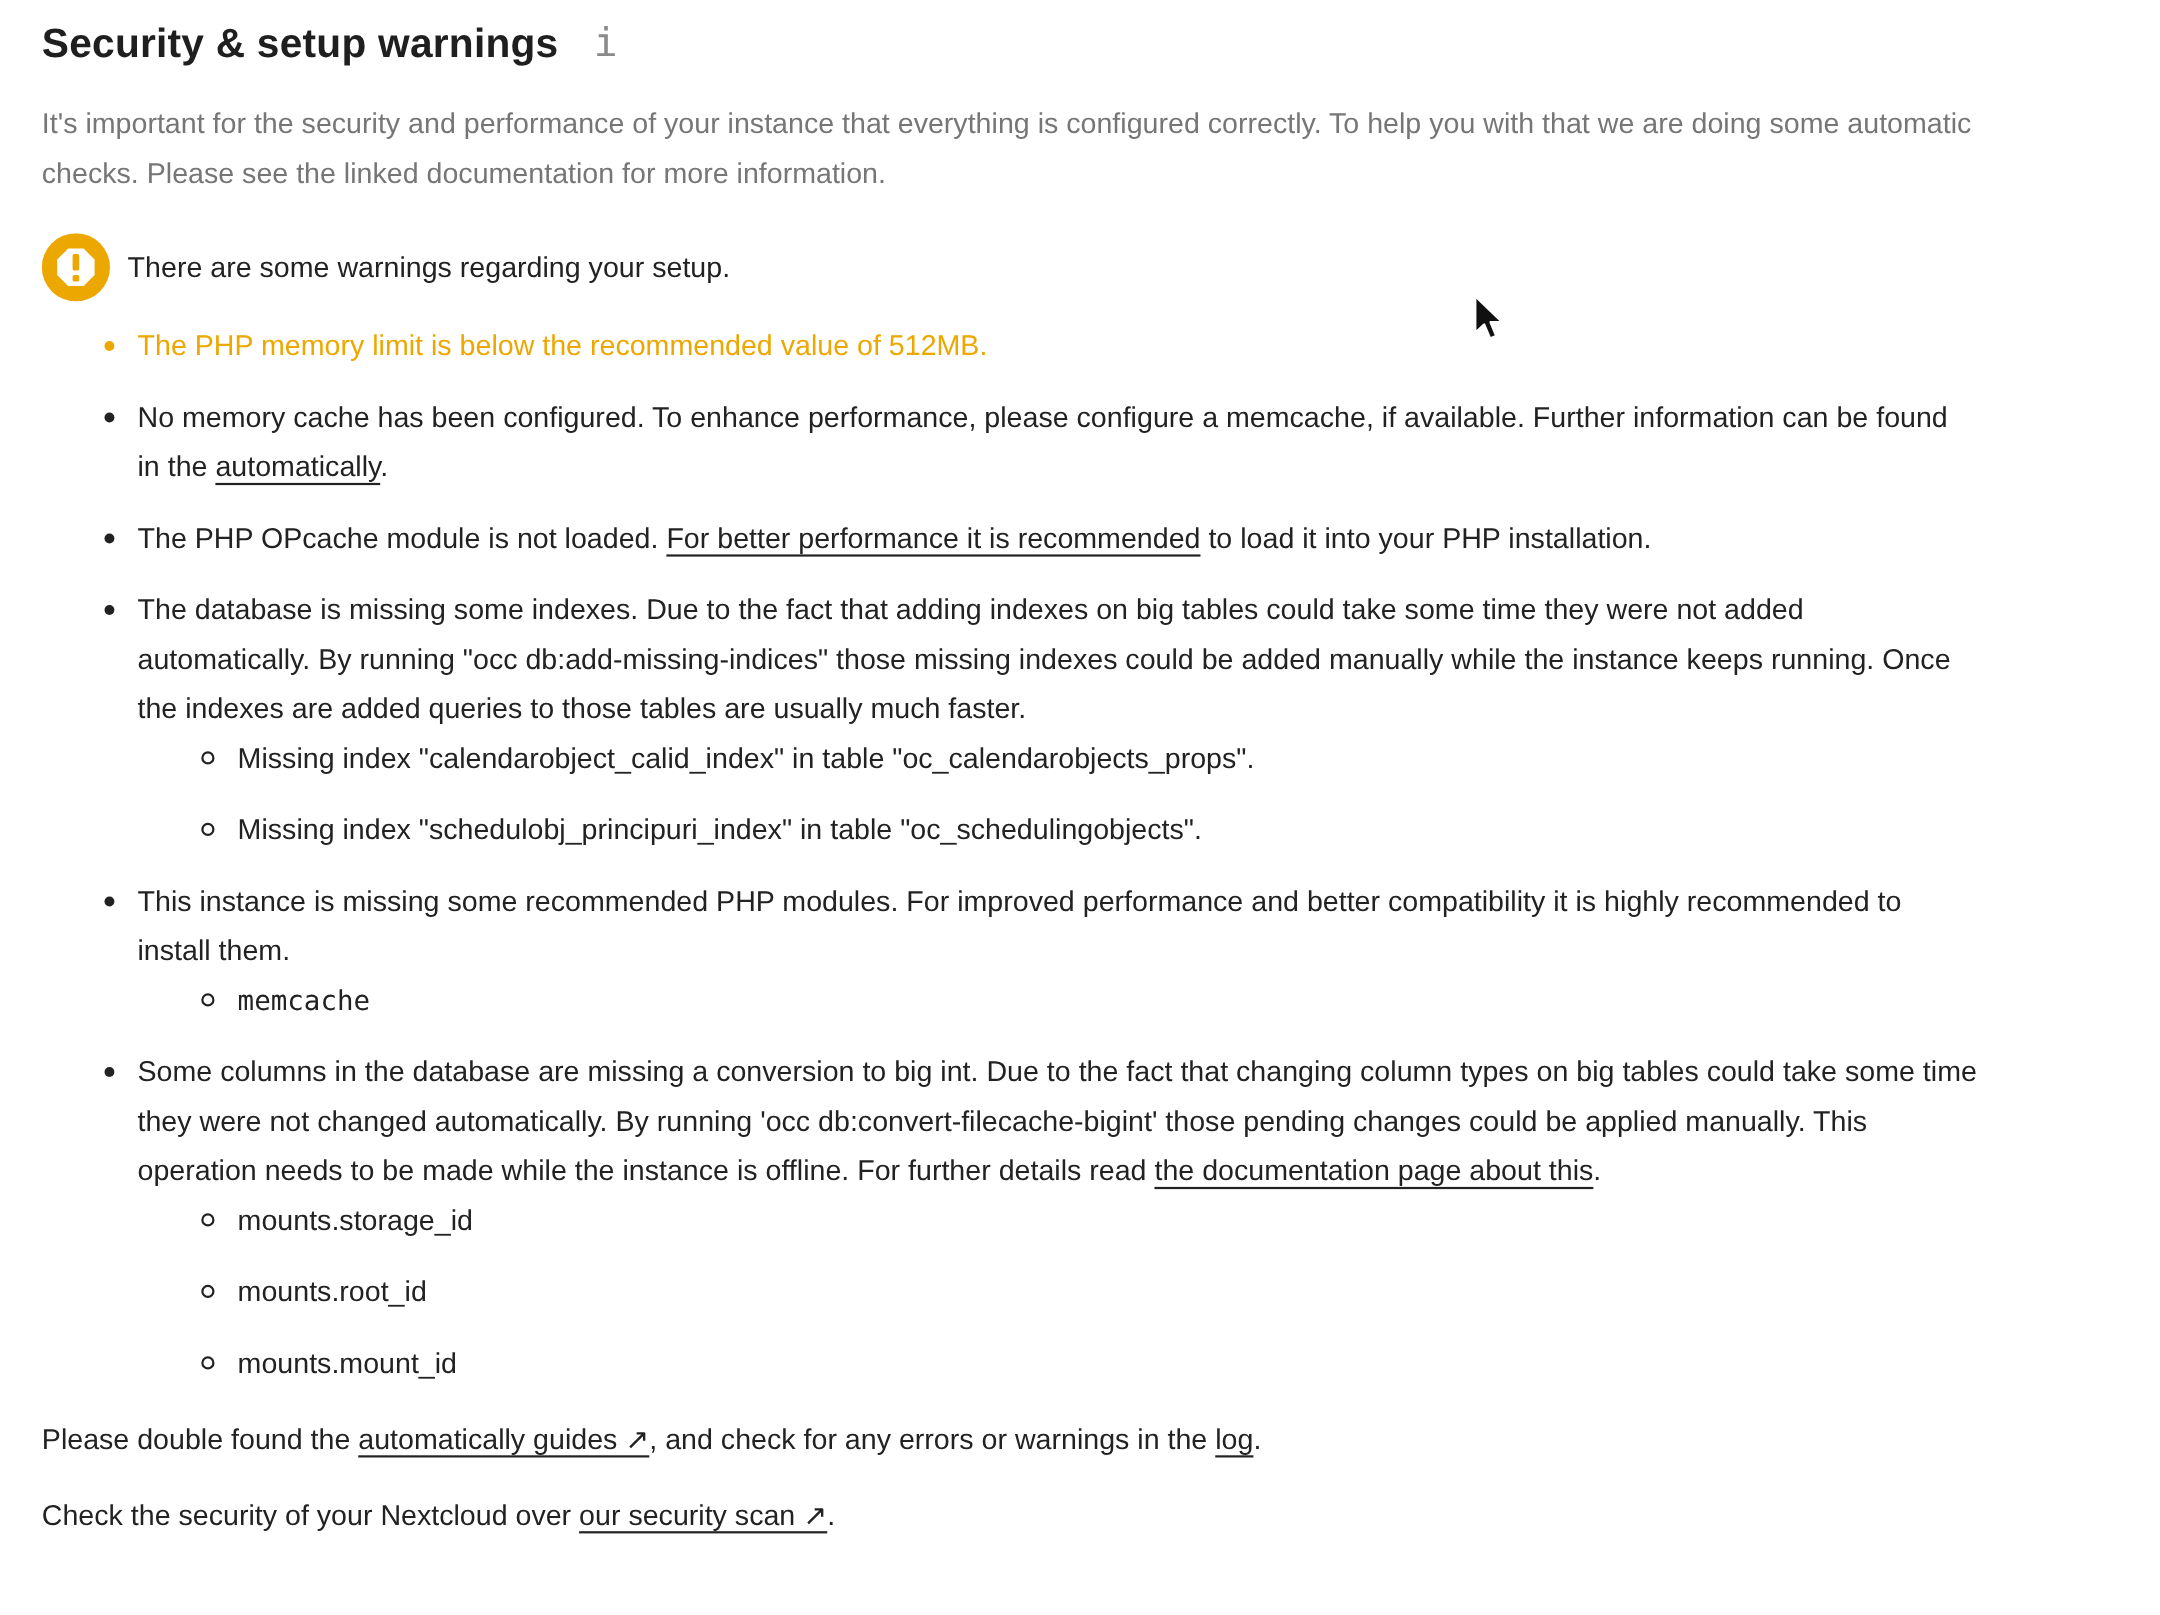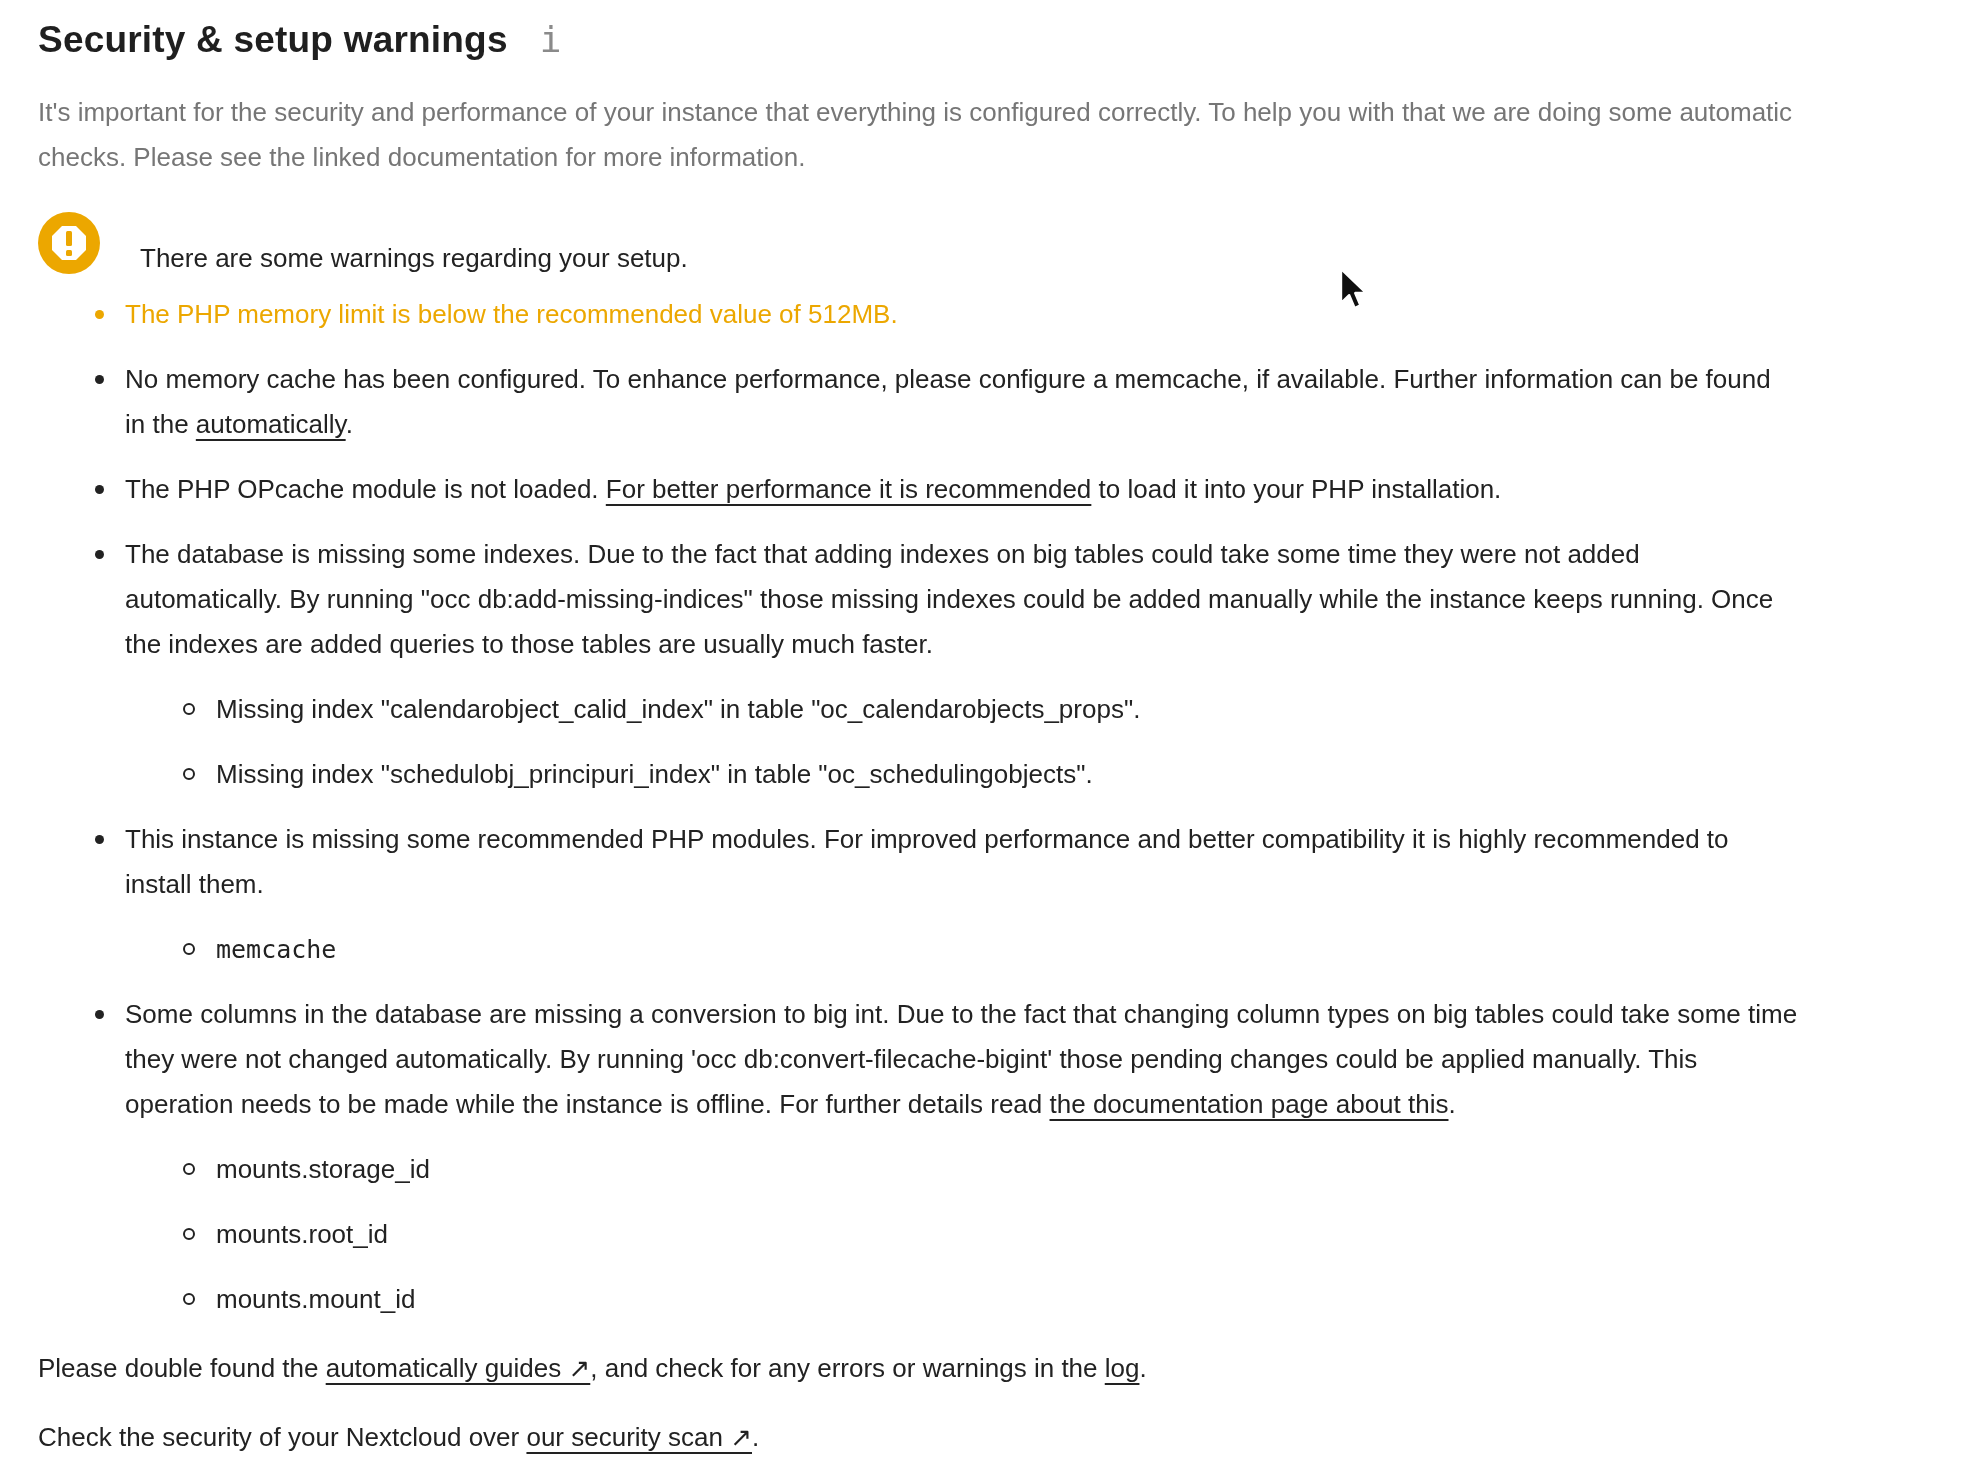--- a/index.html
+++ b/index.html
@@ -36,22 +36,22 @@
   .intro {
     margin-top: 26px;
     max-width: 1760px;
     font-size: 26px;
     line-height: 45px;
     color: #767676;
   }
   .status-row {
     margin-top: 32px;
     display: flex;
-    align-items: flex-end;
-    gap: 40px;
+    align-items: center;
+    gap: 16px;
   }
   .warn-icon { width: 62px; height: 62px; flex: 0 0 62px; }
   .status-text { font-size: 26px; color: #222222; }
 
   ul.warnings {
     list-style: none;
     margin-top: 18px;
     max-width: 1760px;
   }
   ul.warnings > li {
@@ -70,21 +70,20 @@
     width: 9px;
     height: 9px;
     border-radius: 50%;
     background: #222222;
   }
   ul.warnings > li.orange { color: var(--warn-color, #eca700); }
   ul.warnings > li.orange::before { background: var(--warn-color, #eca700); }
 
   ul.sub {
     list-style: none;
-    margin-top: 20px;
   }
   ul.sub > li {
     position: relative;
     padding-left: 91px;
     margin-bottom: 20px;
     color: #222222;
   }
   ul.sub > li:last-child { margin-bottom: 0; }
   ul.sub > li::before {
     content: "";

